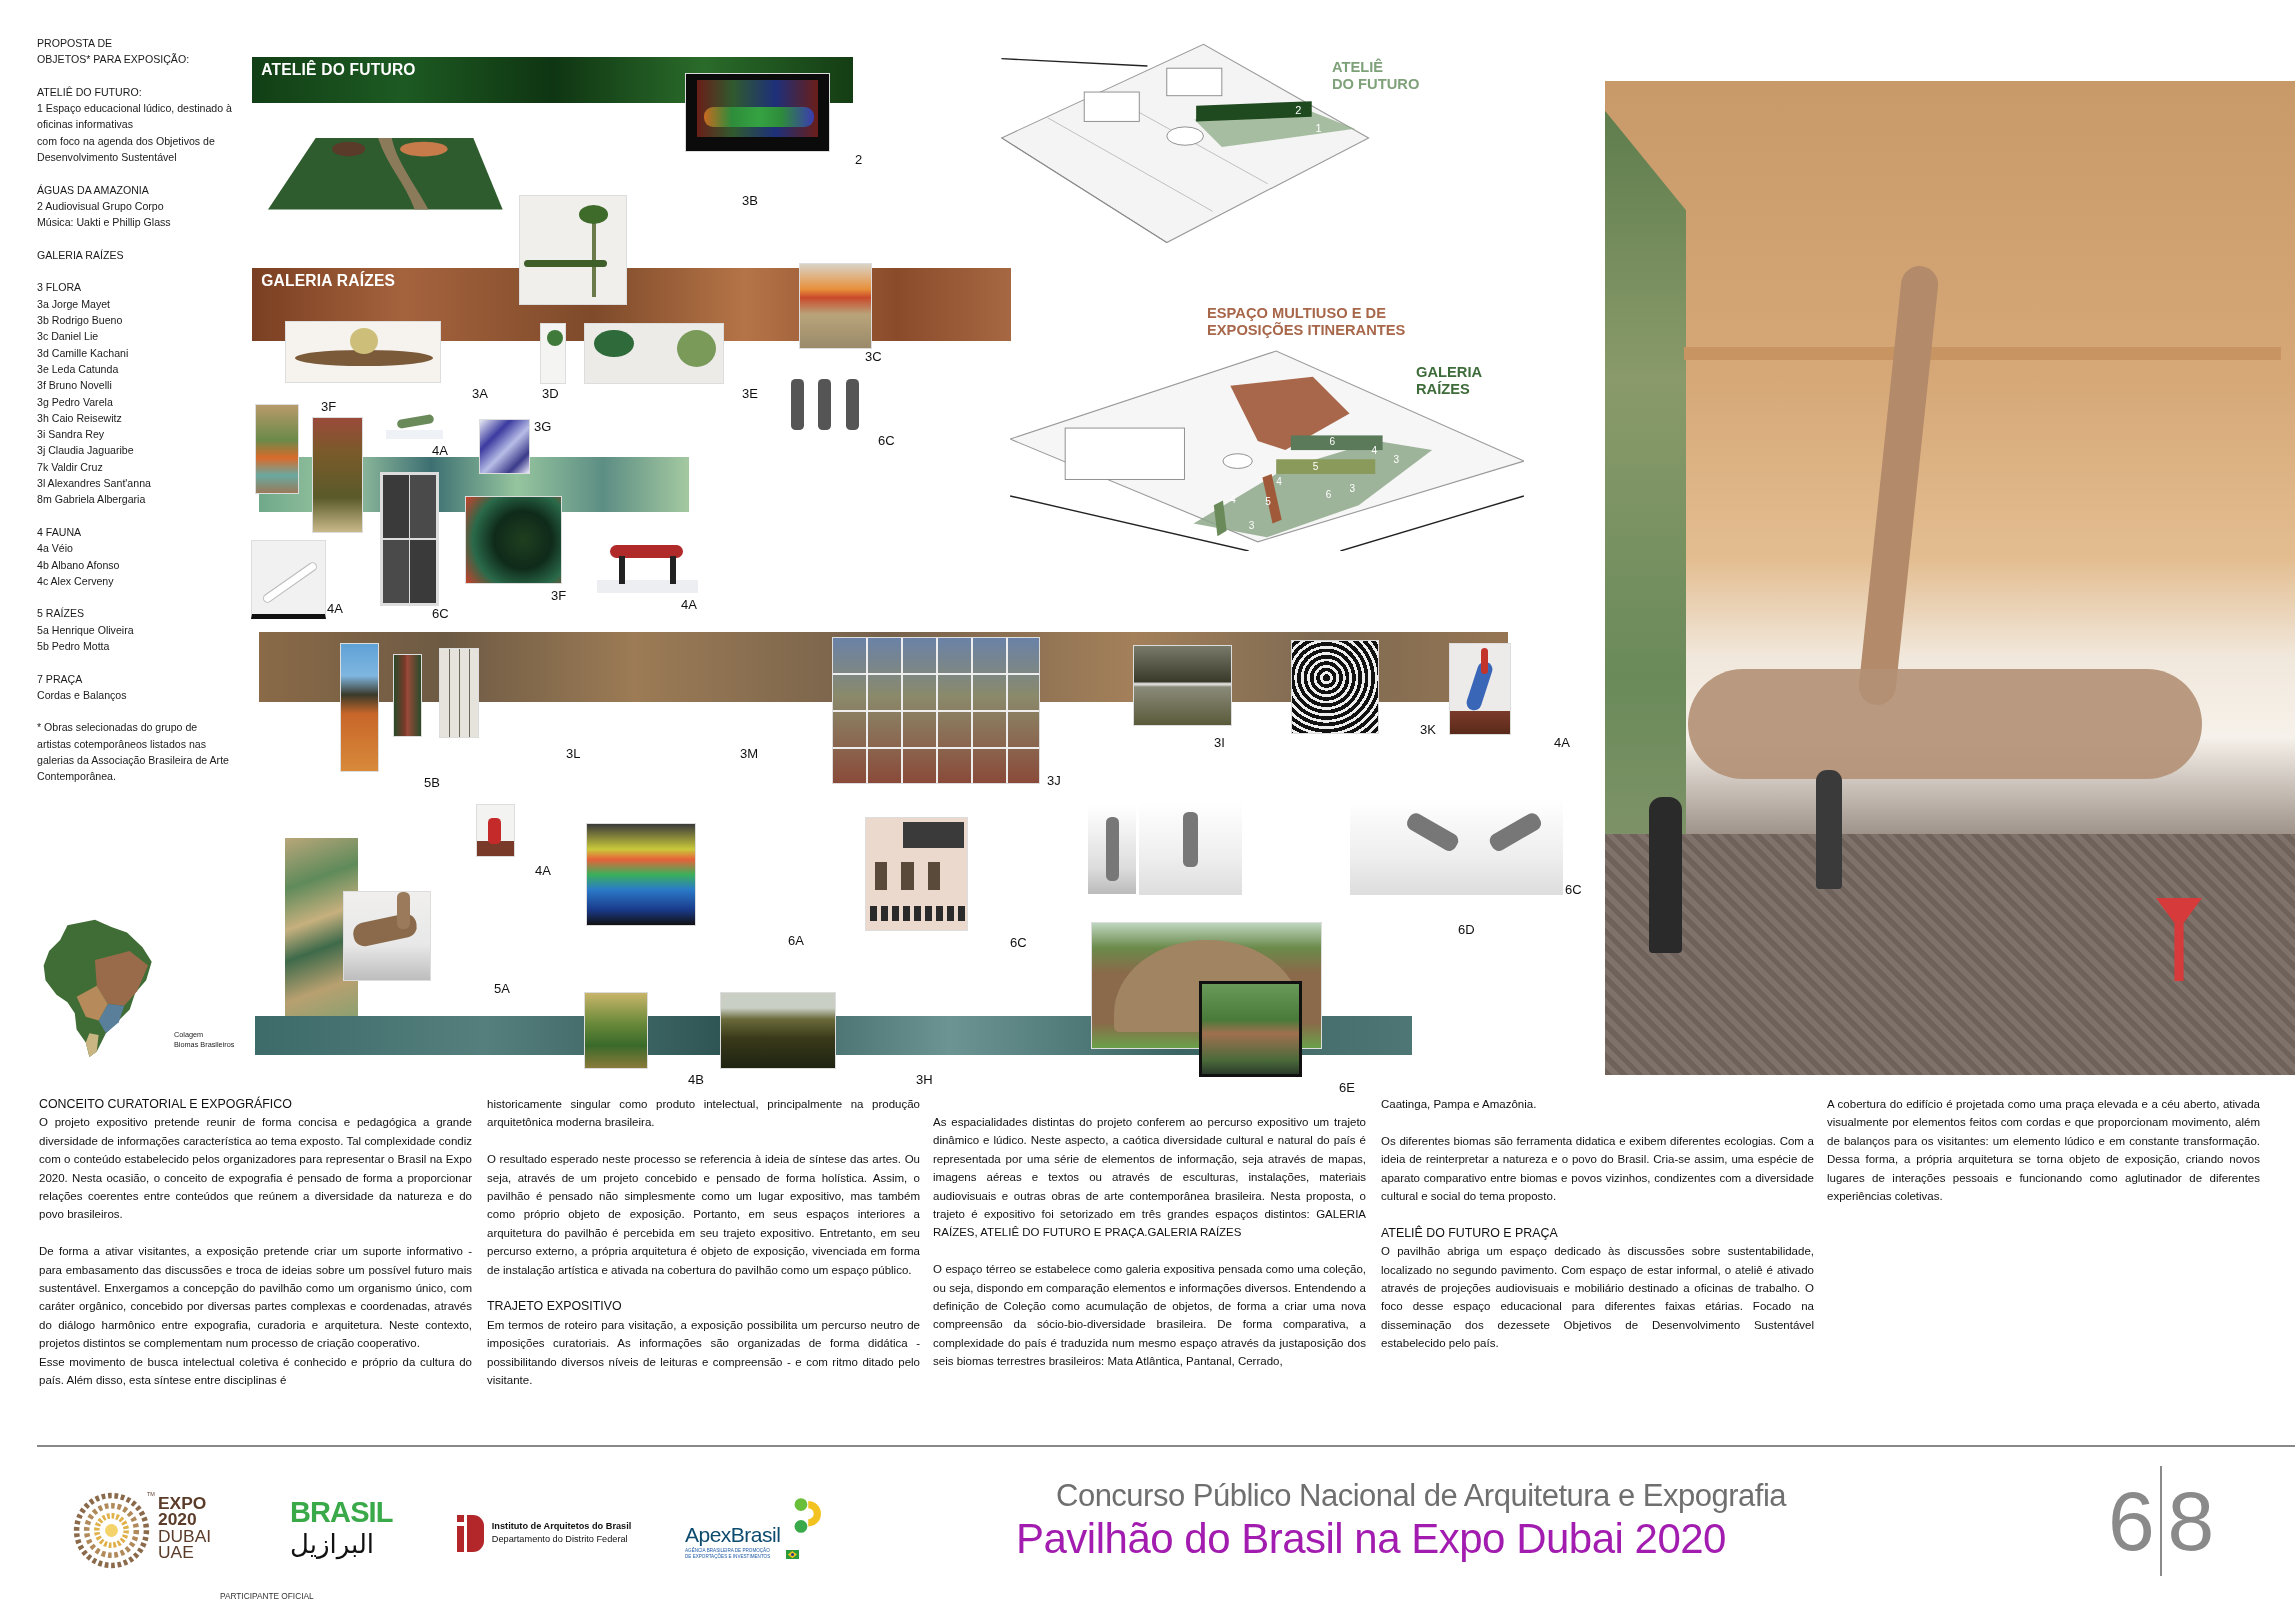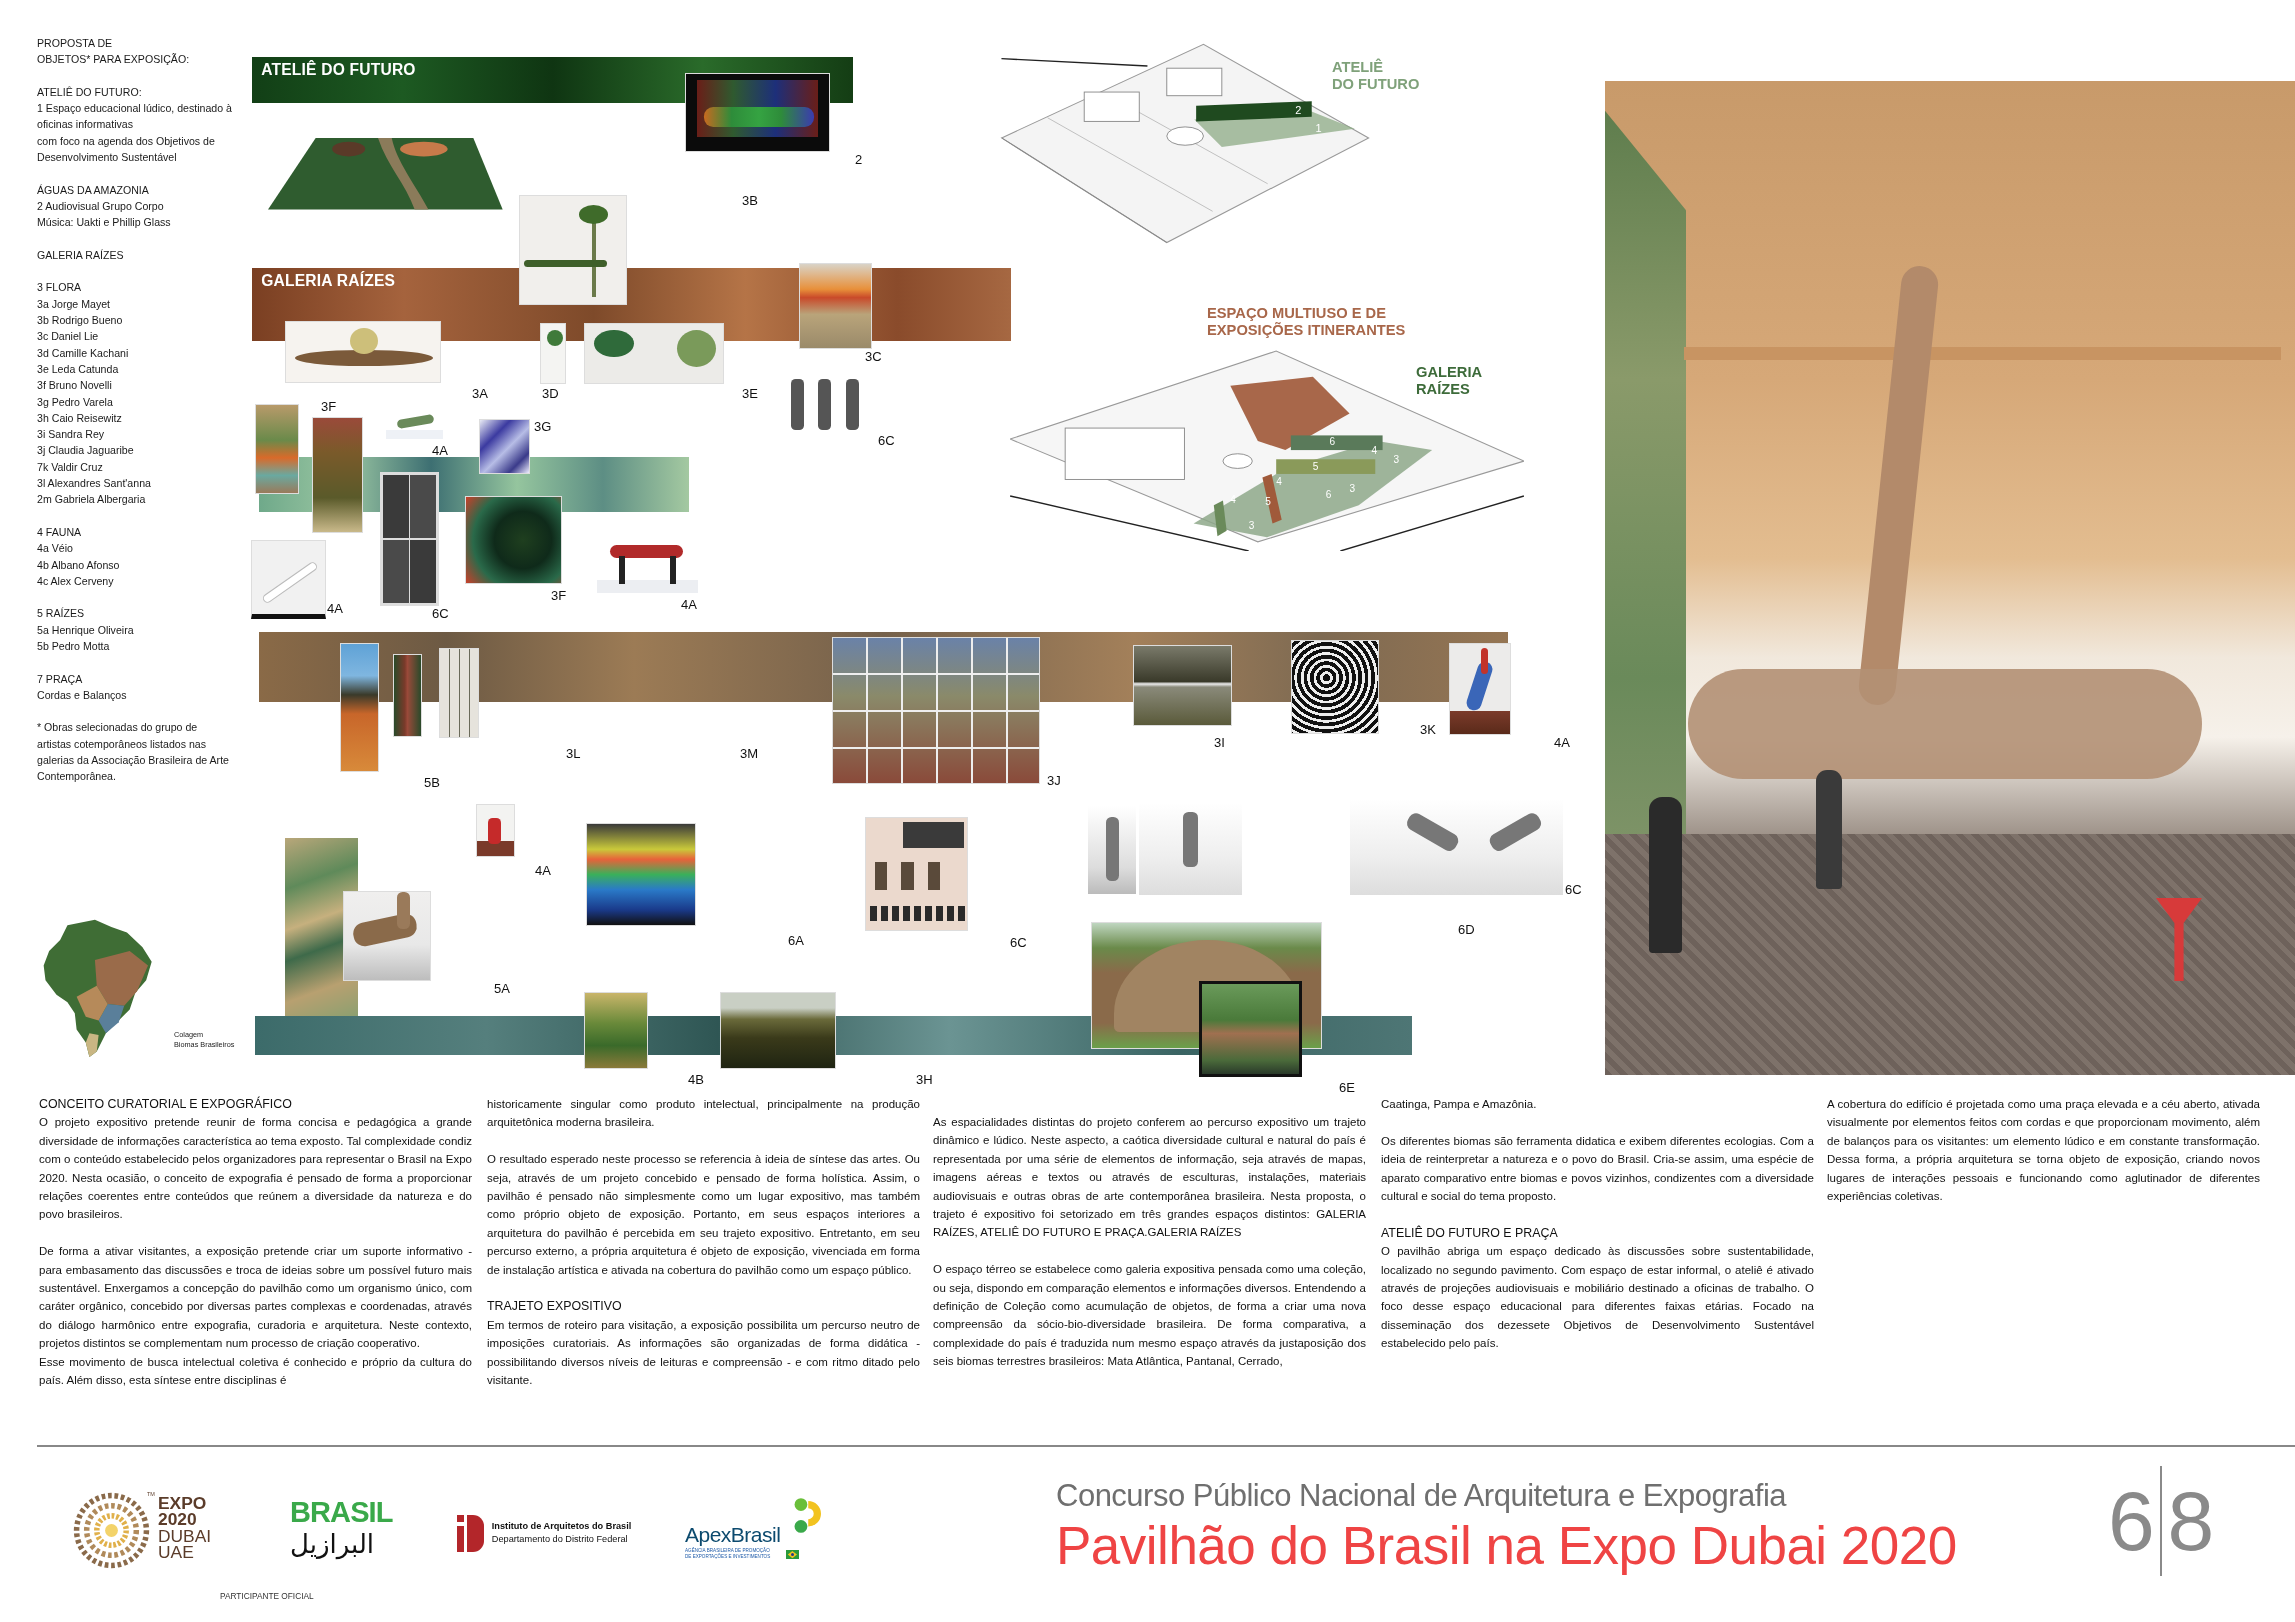--- a/index.html
+++ b/index.html
@@ -17,21 +17,21 @@
 .band-title{position:absolute;left:9.2px;top:3.7px;color:#fff;font-weight:bold;font-size:15.6px;letter-spacing:0.2px}
 .img{position:absolute;border:0.9px solid #ddd}
 .lbl{position:absolute;font-size:13px;color:#111;font-family:"Liberation Sans",sans-serif}
 .dlabel{position:absolute;font-weight:bold;font-size:14.7px;line-height:17.4px}
 .render{left:1605px;top:81px;width:691px;height:994px;background:linear-gradient(180deg,#c89a6a 0%,#d6a878 30%,#e3bd90 48%,#f1e8dc 58%,#f6f1ea 66%,#8b7e74 78%,#6a5e57 100%)}
 .col{position:absolute;top:1095px;width:433px;font-size:11.5px;line-height:18.4px;text-align:justify;color:#111}
 .col p{margin-bottom:18.4px}
 .col .h{display:block;text-transform:uppercase;font-size:12.4px;text-align:left}
 .footer-rule{left:37px;top:1445px;width:2259px;height:1.8px;background:#888}
 .title1{left:1056px;top:1478px;font-size:31px;color:#6f6f6f;letter-spacing:-0.5px;white-space:nowrap}
-.title2{left:1056px;top:1515px;font-size:53px;color:#ef4444;letter-spacing:-0.5px;white-space:nowrap}
+.title2{left:1016px;top:1515px;font-size:42px;color:#a21caf;letter-spacing:-0.5px;white-space:nowrap}
 .pagenum{font-size:84px;color:#8a8a8a;font-weight:300}
 </style>
 </head>
 <body>
 
 <div class="abs sidebar">
   <div class="blk">
     <span class="ln">PROPOSTA DE</span>
     <span class="ln">OBJETOS* PARA EXPOSIÇÃO:</span>
   </div>
@@ -57,21 +57,21 @@
     <span class="ln">3c Daniel Lie</span>
     <span class="ln">3d Camille Kachani</span>
     <span class="ln">3e Leda Catunda</span>
     <span class="ln">3f Bruno Novelli</span>
     <span class="ln">3g Pedro Varela</span>
     <span class="ln">3h Caio Reisewitz</span>
     <span class="ln">3i Sandra Rey</span>
     <span class="ln">3j Claudia Jaguaribe</span>
     <span class="ln">7k Valdir Cruz</span>
     <span class="ln">3l Alexandres Sant'anna</span>
-    <span class="ln">2m Gabriela Albergaria</span>
+    <span class="ln">8m Gabriela Albergaria</span>
   </div>
   <div class="blk">
     <span class="ln">4 FAUNA</span>
     <span class="ln">4a Véio</span>
     <span class="ln">4b  Albano Afonso</span>
     <span class="ln">4c Alex Cerveny</span>
   </div>
   <div class="blk">
     <span class="ln">5 RAÍZES</span>
     <span class="ln">5a Henrique Oliveira</span>

